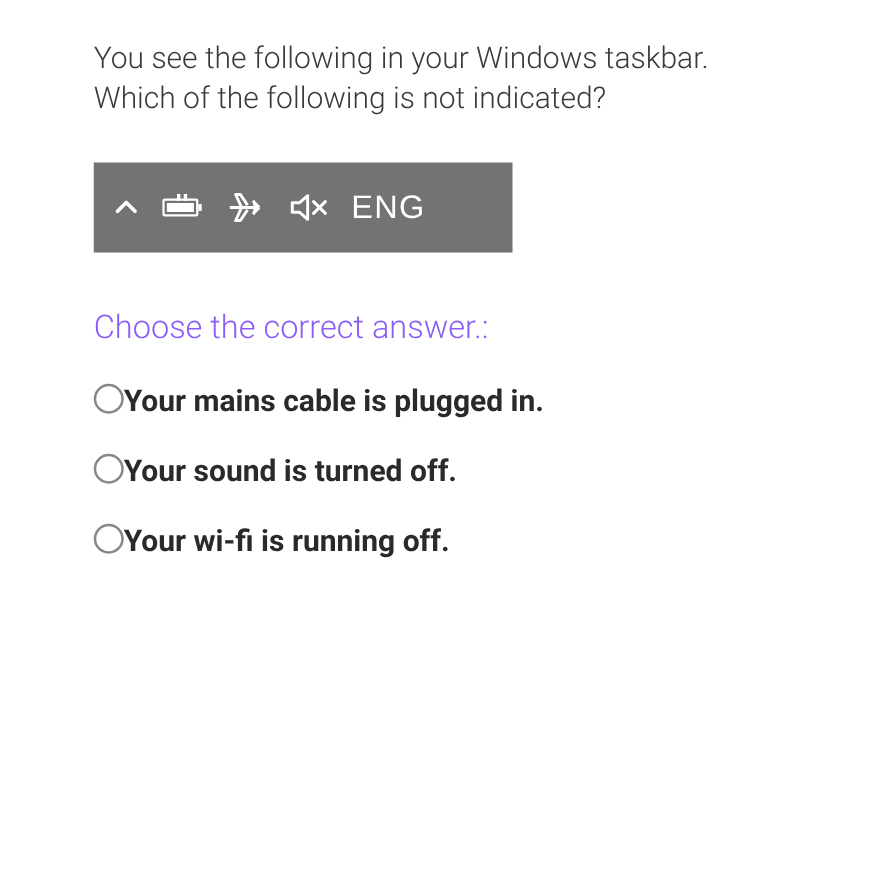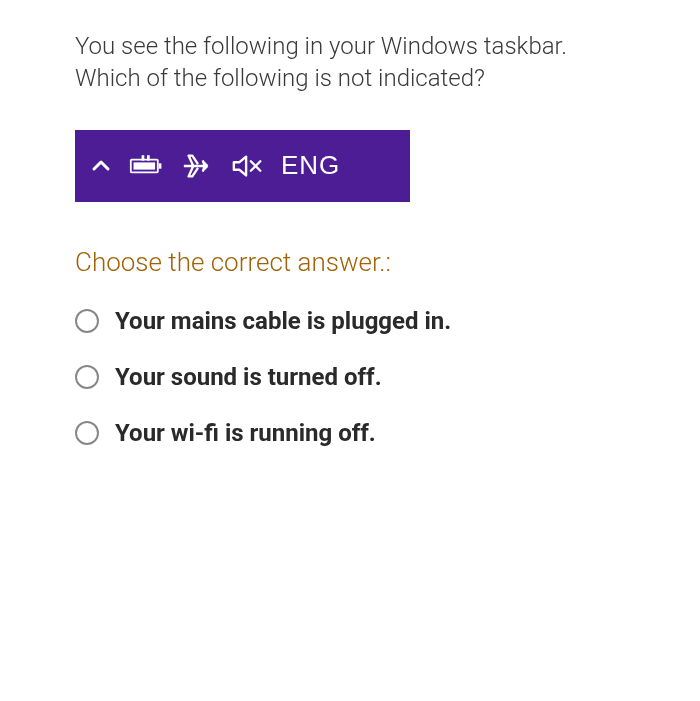--- a/index.html
+++ b/index.html
@@ -16,21 +16,21 @@
       color: #333333;
     }
     .question-text {
       font-size: 24px;
       font-weight: 300;
       line-height: 1.35;
       color: #3a3a3a;
       margin-bottom: 35px;
     }
     .taskbar-image {
-      background: #4c1d95;
+      background: #737373;
       width: 335px;
       height: 72px;
       display: flex;
       align-items: center;
       padding: 0 14px;
       gap: 16px;
       margin-bottom: 45px;
     }
     .tb-icon {
       color: #ffffff;
@@ -45,32 +45,31 @@
     .tb-lang {
       color: #ffffff;
       font-size: 26px;
       font-weight: 400;
       letter-spacing: 1px;
       font-family: "Segoe UI", Arial, sans-serif;
     }
     .instruction {
       font-size: 26px;
       font-weight: 300;
-      color: #a16207;
+      color: #8b5cf6;
       margin-bottom: 30px;
     }
     .options {
       display: flex;
       flex-direction: column;
       gap: 28px;
     }
     .option {
       display: flex;
-      align-items: center;
-      gap: 16px;
+      align-items: flex-start;
       cursor: pointer;
     }
     .radio {
       width: 24px;
       height: 24px;
       border: 2px solid #888888;
       border-radius: 50%;
       flex-shrink: 0;
     }
     .option-label {

